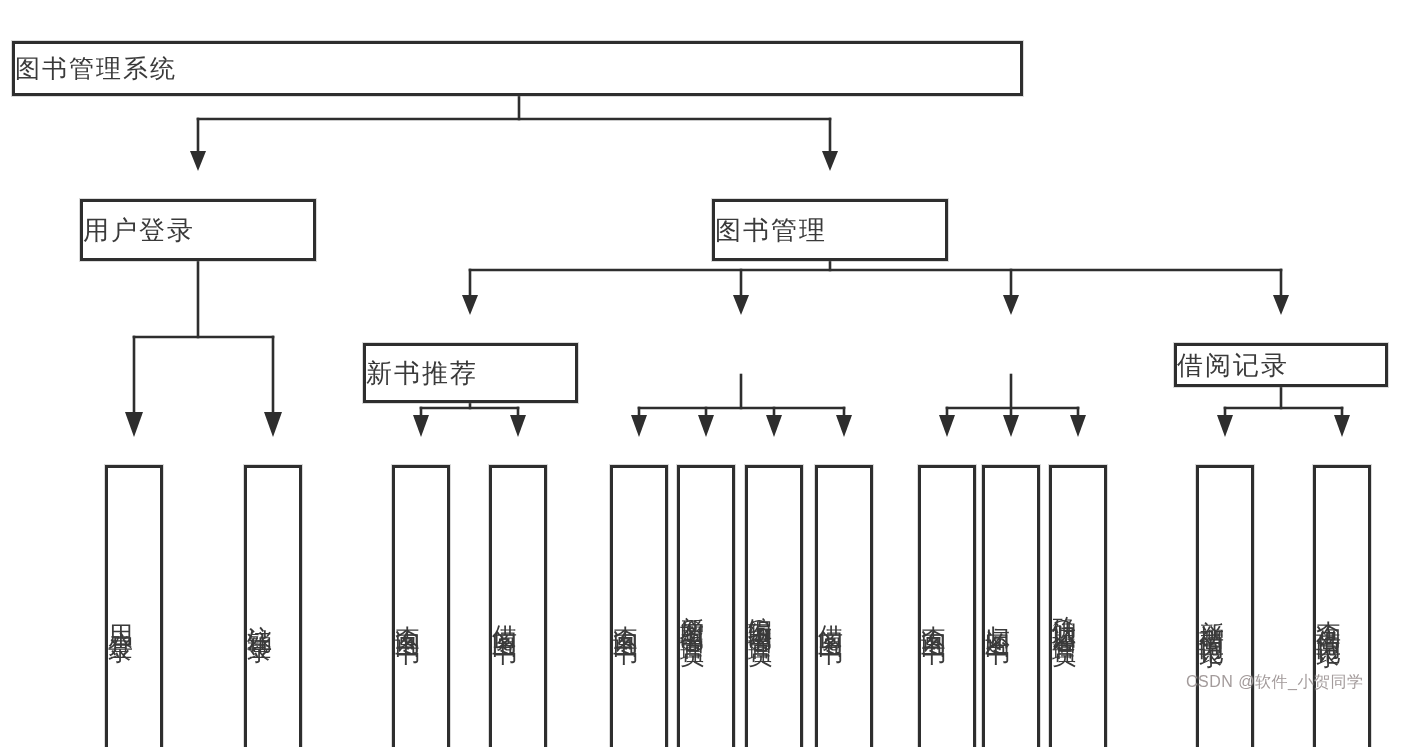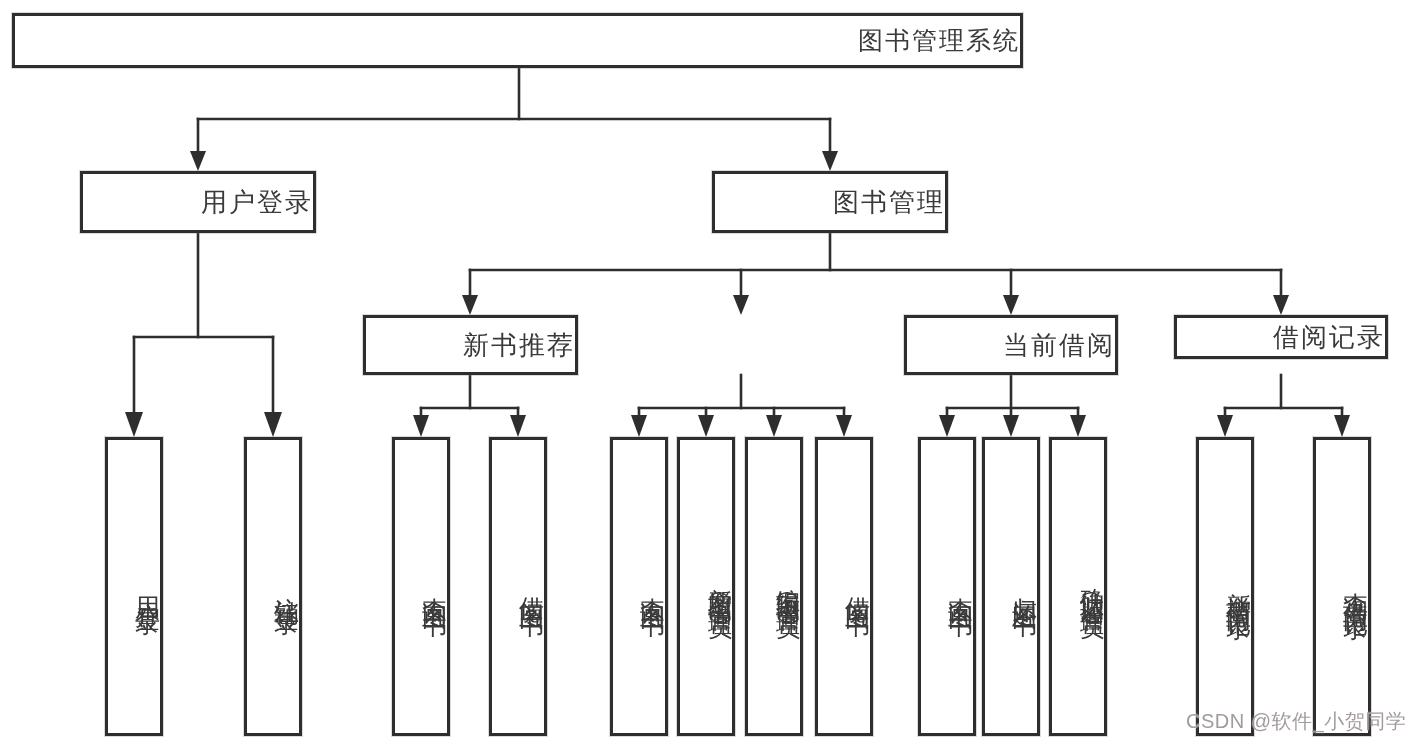--- a/index.html
+++ b/index.html
@@ -16,45 +16,46 @@
     background:var(--bg-color);
     font-family:"Liberation Sans","DejaVu Sans",sans-serif;
     overflow:hidden;
   }
   .connectors{position:absolute;left:0;top:0;}
   .node{
     position:absolute;
     box-sizing:border-box;
     border:3px solid var(--line-color);
     background:#fff;
-    display:flex;align-items:center;justify-content:flex-end;
+    display:flex;align-items:center;justify-content:flex-start;
     color:var(--text-color);
     box-shadow:0 0 0 1px rgba(125,125,125,.28);
     z-index:2;
+    margin-top:28px;
   }
   .node .lbl{
     font-size:26px;
     letter-spacing:2px;
     white-space:nowrap;
   }
   .node.root .lbl{font-size:25px;}
   .leaf{width:58px;height:299px;}
   .leaf .vlbl{
     writing-mode:vertical-rl;
     text-orientation:mixed;
     font-size:25px;
     line-height:1;
     letter-spacing:5px;
     white-space:nowrap;
   }
   .leaf .vlbl.dense{letter-spacing:4px;font-size:24px;}
   .watermark{
     position:absolute;
-    left:1186px;top:708px;
-    font-size:20px;
+    left:1186px;top:672px;
+    font-size:16px;
     letter-spacing:.5px;
     color:var(--wm-color);
     text-shadow:0 0 2px rgba(255,255,255,.9);
     white-space:nowrap;
     z-index:5;
   }
 </style>
 </head>
 <body>
 
@@ -132,23 +133,20 @@
   <div class="node" style="left:80px;top:171px;width:236px;height:62px">
     <span class="lbl">用户登录</span>
   </div>
   <div class="node" style="left:712px;top:171px;width:236px;height:62px">
     <span class="lbl">图书管理</span>
   </div>
 
   <div class="node" style="left:363px;top:315px;width:215px;height:60px">
     <span class="lbl">新书推荐</span>
   </div>
-  <div class="node" style="left:904px;top:315px;width:214px;height:60px">
-    <span class="lbl">当前借阅</span>
-  </div>
   <div class="node" style="left:1174px;top:315px;width:214px;height:44px">
     <span class="lbl">借阅记录</span>
   </div>
 
   <div class="node leaf" style="left:105px;top:437px">
     <span class="vlbl">用户登录</span>
   </div>
   <div class="node leaf" style="left:244px;top:437px">
     <span class="vlbl">注销登录</span>
   </div>

